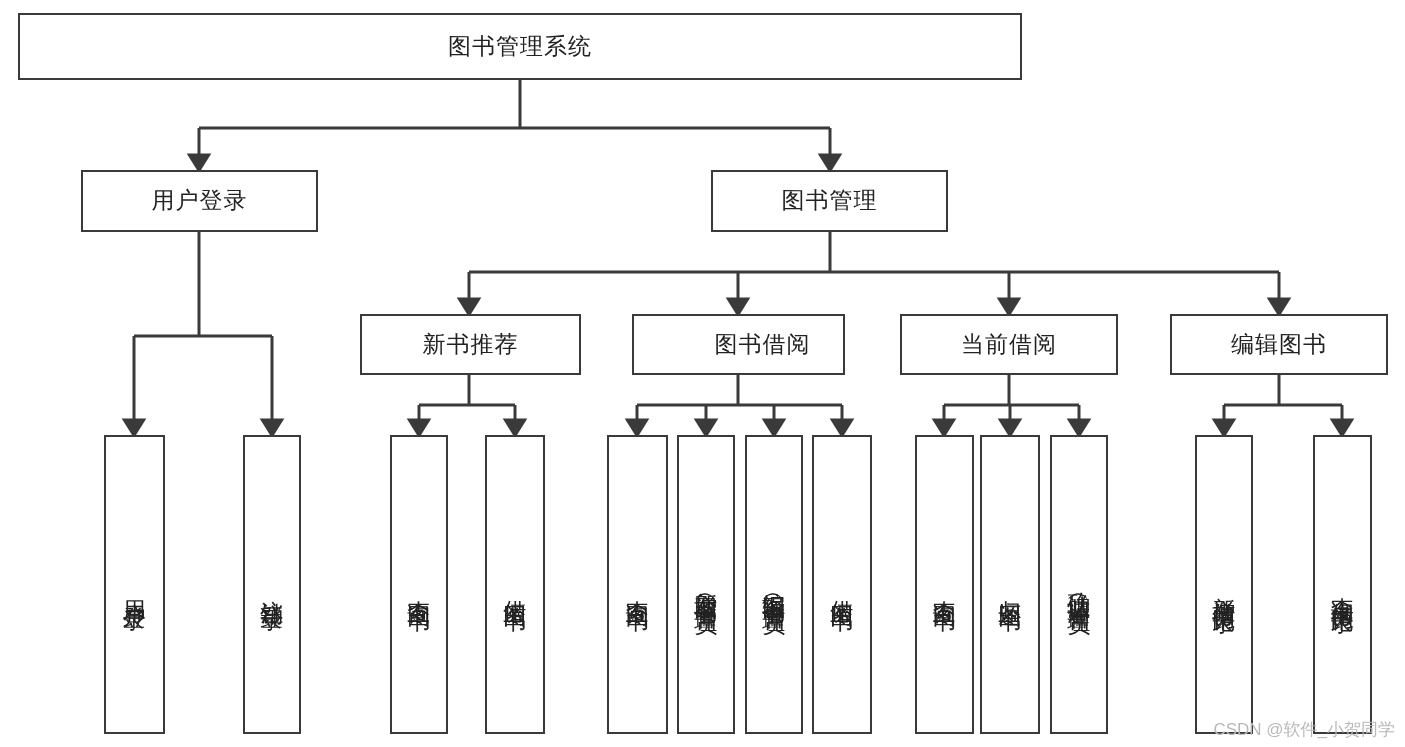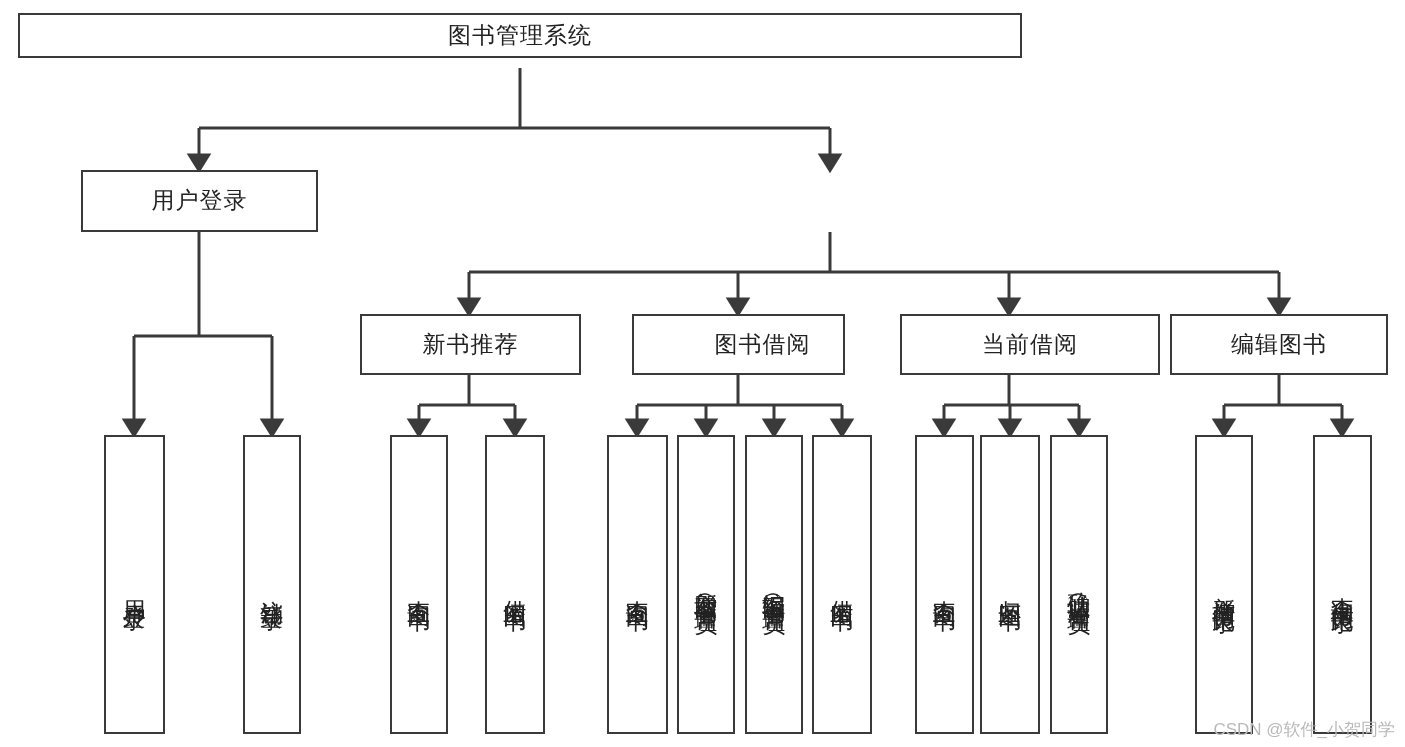--- a/index.html
+++ b/index.html
@@ -118,35 +118,38 @@
       <path d="M1010,405 L1010,428" marker-end="url(#arrowhead)"></path>
       <path d="M1079,405 L1079,428" marker-end="url(#arrowhead)"></path>
 
       <path d="M1279,375 L1279,405"></path>
       <path d="M1224,405 L1342,405"></path>
       <path d="M1224,405 L1224,428" marker-end="url(#arrowhead)"></path>
       <path d="M1342,405 L1342,428" marker-end="url(#arrowhead)"></path>
     </g>
   </svg>
 
-  <div class="node horizontal" style="left: 18px; top: 13px; width: 1004px; height: 45px; border-color: rgb(58, 58, 58);">
+  <div class="node horizontal" style="left: 18px; top: 13px; width: 1004px; height: 67px; border-color: rgb(58, 58, 58);">
     <span class="label">图书管理系统</span>
   </div>
 
   <div class="node horizontal" style="left: 81px; top: 170px; width: 237px; height: 62px; border-color: rgb(58, 58, 58);">
     <span class="label">用户登录</span>
+  </div>
+  <div class="node horizontal" style="left: 711px; top: 170px; width: 237px; height: 62px; border-color: rgb(58, 58, 58);">
+    <span class="label">图书管理</span>
   </div>
 
   <div class="node horizontal" style="left: 360px; top: 314px; width: 221px; height: 61px; border-color: rgb(58, 58, 58);">
     <span class="label">新书推荐</span>
   </div>
   <div class="node horizontal" style="left: 632px; top: 314px; width: 213px; height: 61px; border-color: rgb(58, 58, 58); padding-left: 48px;">
     <span class="label">图书借阅</span>
   </div>
-  <div class="node horizontal" style="left: 900px; top: 314px; width: 260px; height: 61px; border-color: rgb(58, 58, 58);">
+  <div class="node horizontal" style="left: 900px; top: 314px; width: 218px; height: 61px; border-color: rgb(58, 58, 58);">
     <span class="label">当前借阅</span>
   </div>
   <div class="node horizontal" style="left: 1170px; top: 314px; width: 218px; height: 61px; border-color: rgb(58, 58, 58);">
     <span class="label">编辑图书</span>
   </div>
 
   <div class="node vertical" style="left: 104px; top: 435px; width: 61px; height: 299px; border-color: rgb(58, 58, 58);">
     <span class="label">用户登录</span>
   </div>
   <div class="node vertical" style="left: 243px; top: 435px; width: 58px; height: 299px; border-color: rgb(58, 58, 58);">

